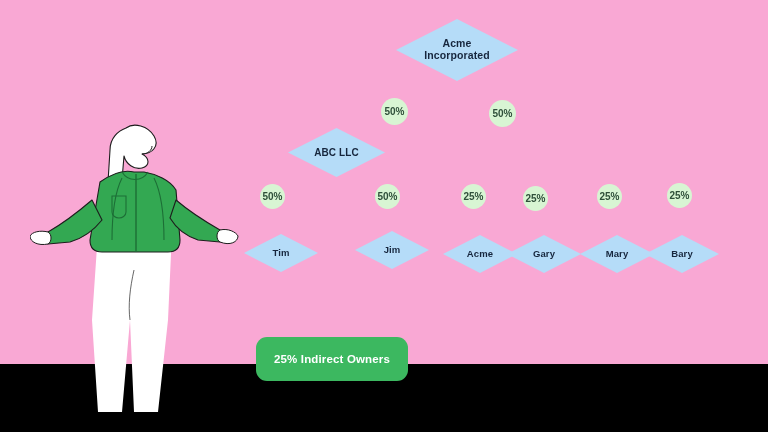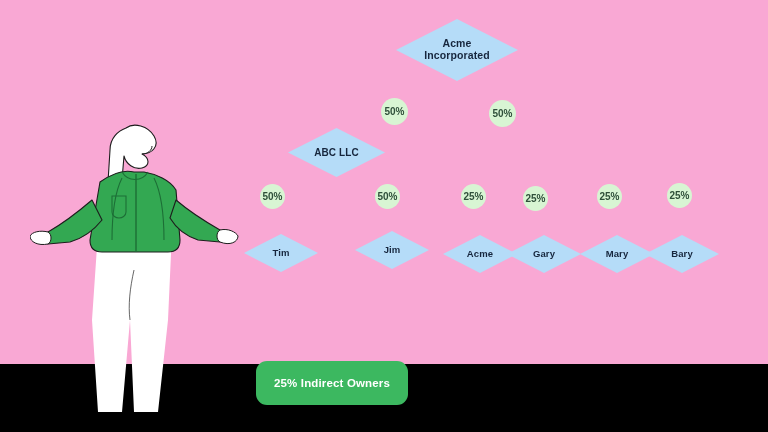--- a/index.html
+++ b/index.html
@@ -91,21 +91,21 @@
     font-weight: bold;
     box-sizing: border-box;
   }
   .badge-lg { width: 27px; height: 27px; }
   .badge-sm { width: 25px; height: 25px; }
 
   
   .legend {
     position: absolute;
     left: 0;
-    top: 361px;
+    top: 337px;
     width: 768px;
     height: 50px;
     text-decoration: underline;
   }
   .legend-pill {
     position: absolute;
     height: 44px;
     border-radius: 11px;
     display: flex;
     align-items: center;

